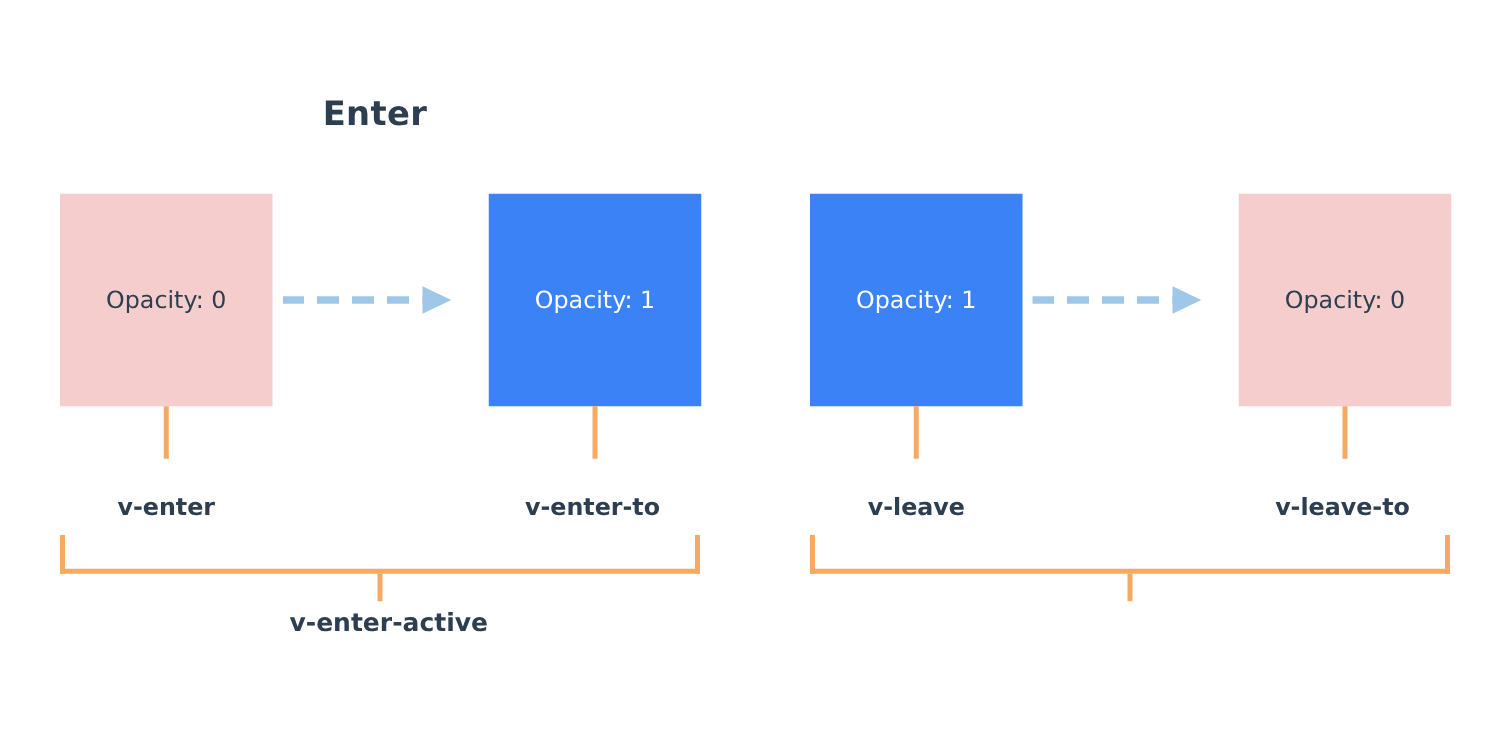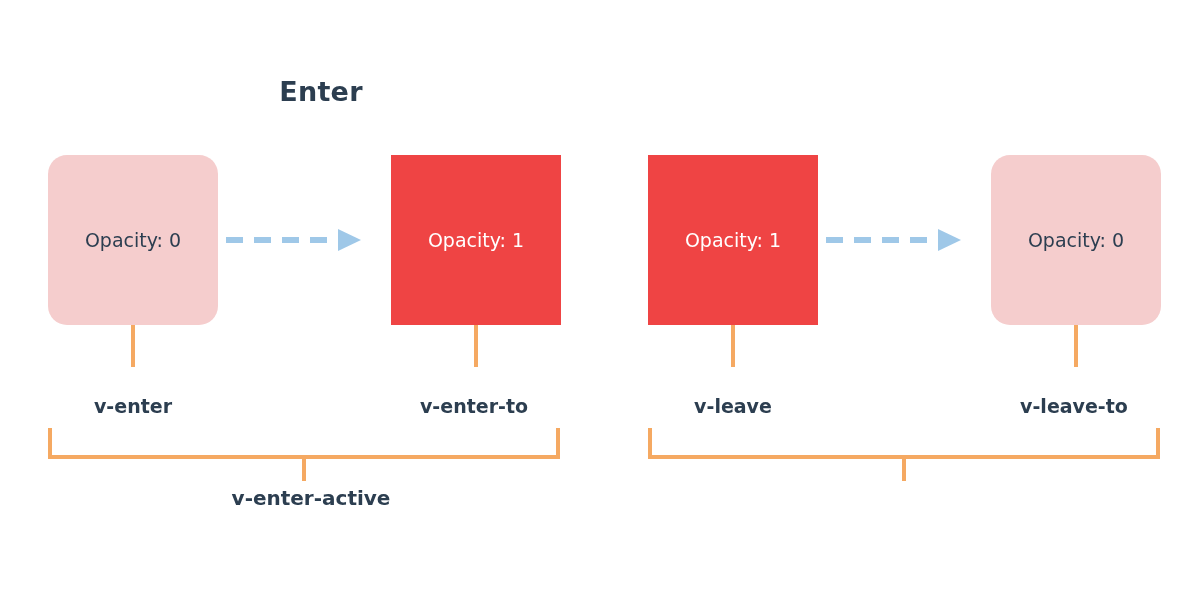--- a/index.html
+++ b/index.html
@@ -32,37 +32,36 @@
   .panel-title {
     position: absolute;
     top: 76px;
     left: 0;
     width: 600px;
     text-align: center;
     font-size: 27px;
     font-weight: bold;
     color: #2c3e50;
     letter-spacing: 0.3px;
-    margin-left: 21px;
   }
 
   .state-box {
     position: absolute;
     top: 155px;
     width: 170px;
     height: 170px;
     display: flex;
     align-items: center;
     justify-content: center;
   }
   .state-box.from { left: 48px; }
   .state-box.to   { left: 391px; }
 
-  .fill-faded { background: #f5cdcd; border-radius: 19px; }
-  .fill-solid { background: #ef4444; }
+  .fill-faded { background: #f5cdcd; }
+  .fill-solid { background: #3b82f6; }
 
   .box-label {
     font-size: 19px;
     font-weight: normal;
     line-height: 1;
   }
   .box-label.on-faded { color: #2c3e50; }
   .box-label.on-solid { color: #ffffff; }
 
   

